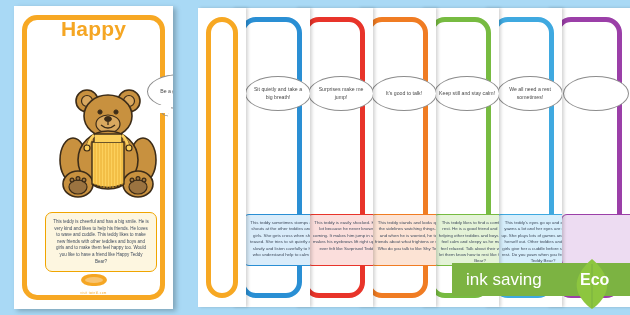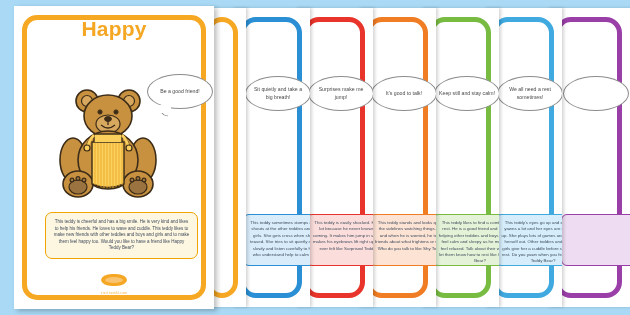--- a/index.html
+++ b/index.html
@@ -24,21 +24,21 @@
     position:absolute;
     left:8px;right:8px;top:9px;bottom:9px;
     border:5px solid #cccccc;
     border-radius:16px;
     background:#fff;
     box-sizing:border-box;
   }
 
   
   #sheet-front{
-    left:14px;width:200px;top:6px;height:303px;
+    left:14px;width:159px;top:6px;height:303px;
     box-shadow:3px 2px 5px rgba(0,0,0,0.25);
   }
   #sheet-front .inner{border-width:5px;border-radius:15px;}
 
   
   .title-wrap{position:absolute;left:0;right:0;top:12px;text-align:center;}
   .title-main{
     font-size:21px;font-weight:bold;line-height:22px;
     letter-spacing:0.2px;
   }
@@ -305,14 +305,23 @@
     <div class="desc">
       <p>This teddy is cheerful and has a big smile. He is very kind and likes to help his friends. He loves to wave and cuddle. This teddy likes to make new friends with other teddies and boys and girls and to make them feel happy too. Would you like to have a friend like Happy Teddy Bear?</p>
     </div>
 
     <div class="logo">
       <span class="mark"></span>
       <div class="sub">visit twinkl.com</div>
     </div>
   </div>
 
+  <div id="eco-badge">
+    <div class="bar"></div>
+    <div class="bar-text">ink saving</div>
+    <svg class="leaf" viewBox="0 0 44 52" xmlns="http://www.w3.org/2000/svg">
+      <path d="M22 1 C36 13 42 27 33 40 C29 46 25 49 22 51 C19 49 15 46 11 40 C2 27 8 13 22 1 Z" fill="#8dc63f"></path>
+      <path d="M22 6 L22 50" stroke="#7cb342" stroke-width="1.1" fill="none"></path>
+    </svg>
+    <div class="leaf-text">Eco</div>
+  </div>
 
 </div>
 
 </body></html>

